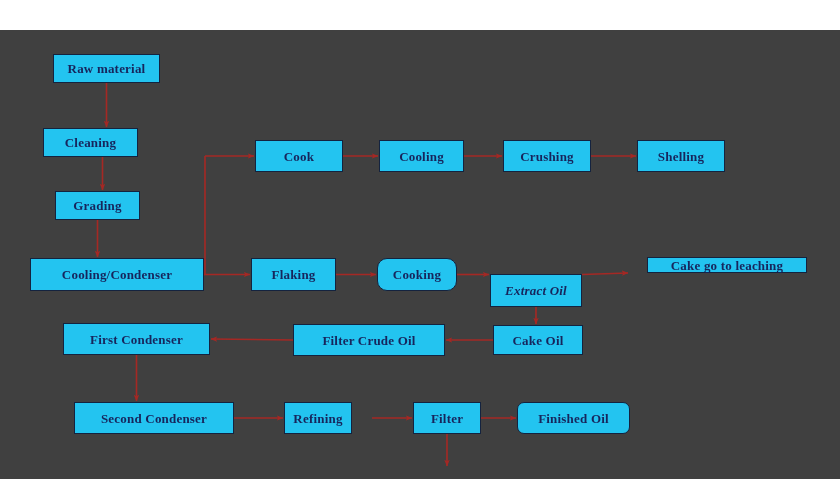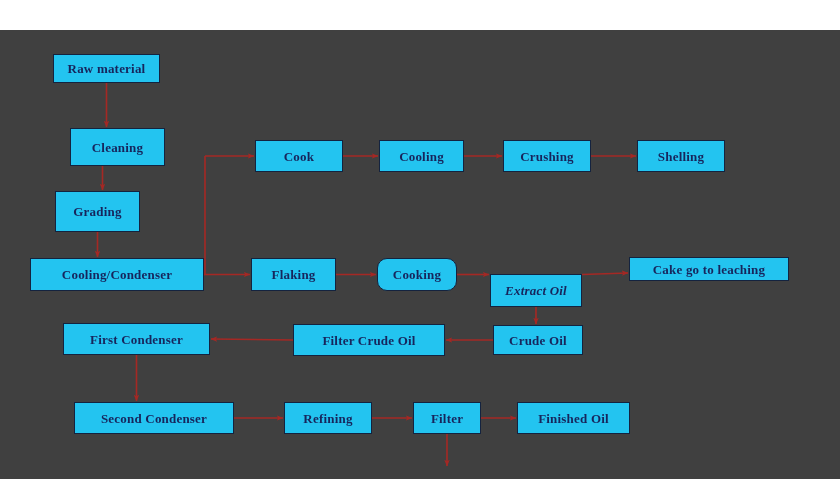--- a/index.html
+++ b/index.html
@@ -82,24 +82,24 @@
         <path d="M372,388 L412,388" marker-end="url(#arrowhead)" stroke="#a52824"></path>
         <path d="M481,388 L516,388" marker-end="url(#arrowhead)" stroke="#a52824"></path>
         <path d="M447,404 L447,436" marker-end="url(#arrowhead)" stroke="#a52824"></path>
       </g>
   </svg>
 
   <div id="node-layer">
       <div class="node" style="left: 53px; top: 24px; width: 107px; height: 29px; background: rgb(35, 196, 240); border-color: rgb(20, 35, 63); color: rgb(23, 37, 92);">
         <span class="node-label">Raw material</span>
       </div>
-      <div class="node" style="left: 70px; top: 98px; width: 95px; height: 38px; background: rgb(35, 196, 240); border-color: rgb(20, 35, 63); color: rgb(23, 37, 92);">
+      <div class="node" style="left: 43px; top: 98px; width: 95px; height: 29px; background: rgb(35, 196, 240); border-color: rgb(20, 35, 63); color: rgb(23, 37, 92);">
         <span class="node-label">Cleaning</span>
       </div>
-      <div class="node" style="left: 55px; top: 161px; width: 85px; height: 41px; background: rgb(35, 196, 240); border-color: rgb(20, 35, 63); color: rgb(23, 37, 92);">
+      <div class="node" style="left: 55px; top: 161px; width: 85px; height: 29px; background: rgb(35, 196, 240); border-color: rgb(20, 35, 63); color: rgb(23, 37, 92);">
         <span class="node-label">Grading</span>
       </div>
       <div class="node" style="left: 30px; top: 228px; width: 174px; height: 33px; background: rgb(35, 196, 240); border-color: rgb(20, 35, 63); color: rgb(23, 37, 92);">
         <span class="node-label">Cooling/Condenser</span>
       </div>
       <div class="node" style="left: 255px; top: 110px; width: 88px; height: 32px; background: rgb(35, 196, 240); border-color: rgb(20, 35, 63); color: rgb(23, 37, 92);">
         <span class="node-label">Cook</span>
       </div>
       <div class="node" style="left: 379px; top: 110px; width: 85px; height: 32px; background: rgb(35, 196, 240); border-color: rgb(20, 35, 63); color: rgb(23, 37, 92);">
         <span class="node-label">Cooling</span>
@@ -112,42 +112,42 @@
       </div>
       <div class="node" style="left: 251px; top: 228px; width: 85px; height: 33px; background: rgb(35, 196, 240); border-color: rgb(20, 35, 63); color: rgb(23, 37, 92);">
         <span class="node-label">Flaking</span>
       </div>
       <div class="node" style="left: 377px; top: 228px; width: 80px; height: 33px; background: rgb(35, 196, 240); border-color: rgb(20, 35, 63); color: rgb(23, 37, 92); border-radius: 10px;">
         <span class="node-label">Cooking</span>
       </div>
       <div class="node" style="left: 490px; top: 244px; width: 92px; height: 33px; background: rgb(35, 196, 240); border-color: rgb(20, 35, 63); color: rgb(23, 37, 92); font-style: italic;">
         <span class="node-label">Extract Oil</span>
       </div>
-      <div class="node" style="left: 629px; top: 227px; width: 160px; height: 24px; background: rgb(35, 196, 240); border-color: rgb(20, 35, 63); color: rgb(23, 37, 92);">
+      <div class="node" style="left: 647px; top: 227px; width: 160px; height: 16px; background: rgb(35, 196, 240); border-color: rgb(20, 35, 63); color: rgb(23, 37, 92);">
         <span class="node-label">Cake go to leaching</span>
       </div>
       <div class="node" style="left: 493px; top: 295px; width: 90px; height: 30px; background: rgb(35, 196, 240); border-color: rgb(20, 35, 63); color: rgb(23, 37, 92);">
-        <span class="node-label">Crude Oil</span>
+        <span class="node-label">Cake Oil</span>
       </div>
       <div class="node" style="left: 293px; top: 294px; width: 152px; height: 32px; background: rgb(35, 196, 240); border-color: rgb(20, 35, 63); color: rgb(23, 37, 92); text-align: right;">
         <span class="node-label">Filter Crude Oil</span>
       </div>
       <div class="node" style="left: 63px; top: 293px; width: 147px; height: 32px; background: rgb(35, 196, 240); border-color: rgb(20, 35, 63); color: rgb(23, 37, 92);">
         <span class="node-label">First Condenser</span>
       </div>
       <div class="node" style="left: 74px; top: 372px; width: 160px; height: 32px; background: rgb(35, 196, 240); border-color: rgb(20, 35, 63); color: rgb(23, 37, 92); justify-content: center;">
         <span class="node-label">Second Condenser</span>
       </div>
-      <div class="node" style="left: 284px; top: 372px; width: 88px; height: 32px; background: rgb(35, 196, 240); border-color: rgb(20, 35, 63); color: rgb(23, 37, 92);">
+      <div class="node" style="left: 284px; top: 372px; width: 68px; height: 32px; background: rgb(35, 196, 240); border-color: rgb(20, 35, 63); color: rgb(23, 37, 92);">
         <span class="node-label">Refining</span>
       </div>
       <div class="node" style="left: 413px; top: 372px; width: 68px; height: 32px; background: rgb(35, 196, 240); border-color: rgb(20, 35, 63); color: rgb(23, 37, 92);">
         <span class="node-label">Filter</span>
       </div>
-      <div class="node" style="left: 517px; top: 372px; width: 113px; height: 32px; background: rgb(35, 196, 240); border-color: rgb(20, 35, 63); color: rgb(23, 37, 92);">
+      <div class="node" style="left: 517px; top: 372px; width: 113px; height: 32px; background: rgb(35, 196, 240); border-color: rgb(20, 35, 63); color: rgb(23, 37, 92); border-radius: 7px;">
         <span class="node-label">Finished Oil</span>
       </div>
       <div class="node" style="left: 416px; top: 450px; width: 62px; height: 30px; background: rgb(35, 196, 240); border-color: rgb(20, 35, 63); color: rgb(23, 37, 92);">
         <span class="node-label">Cake</span>
       </div>
     </div>
 
 </div>
 
 </body></html>

